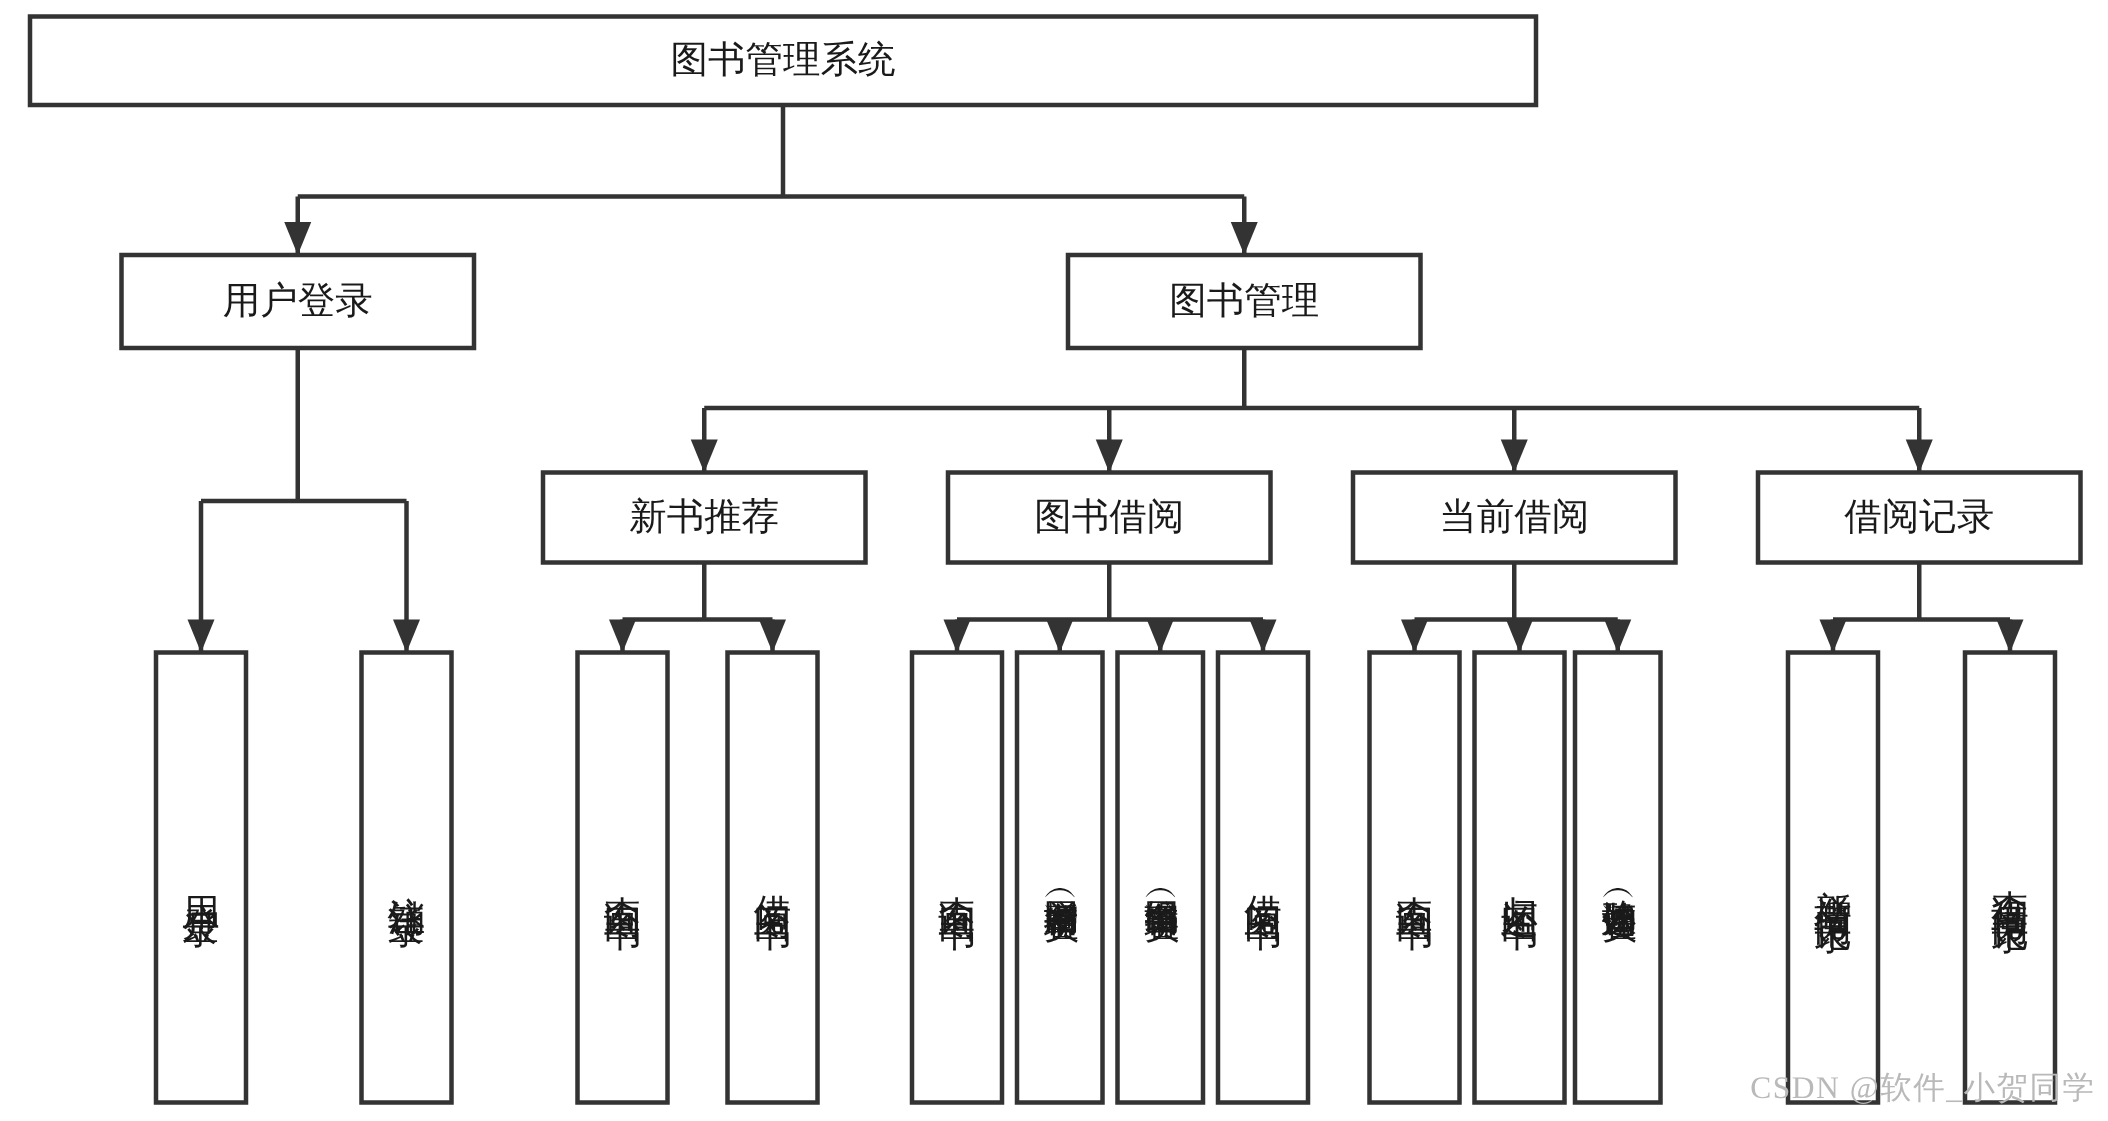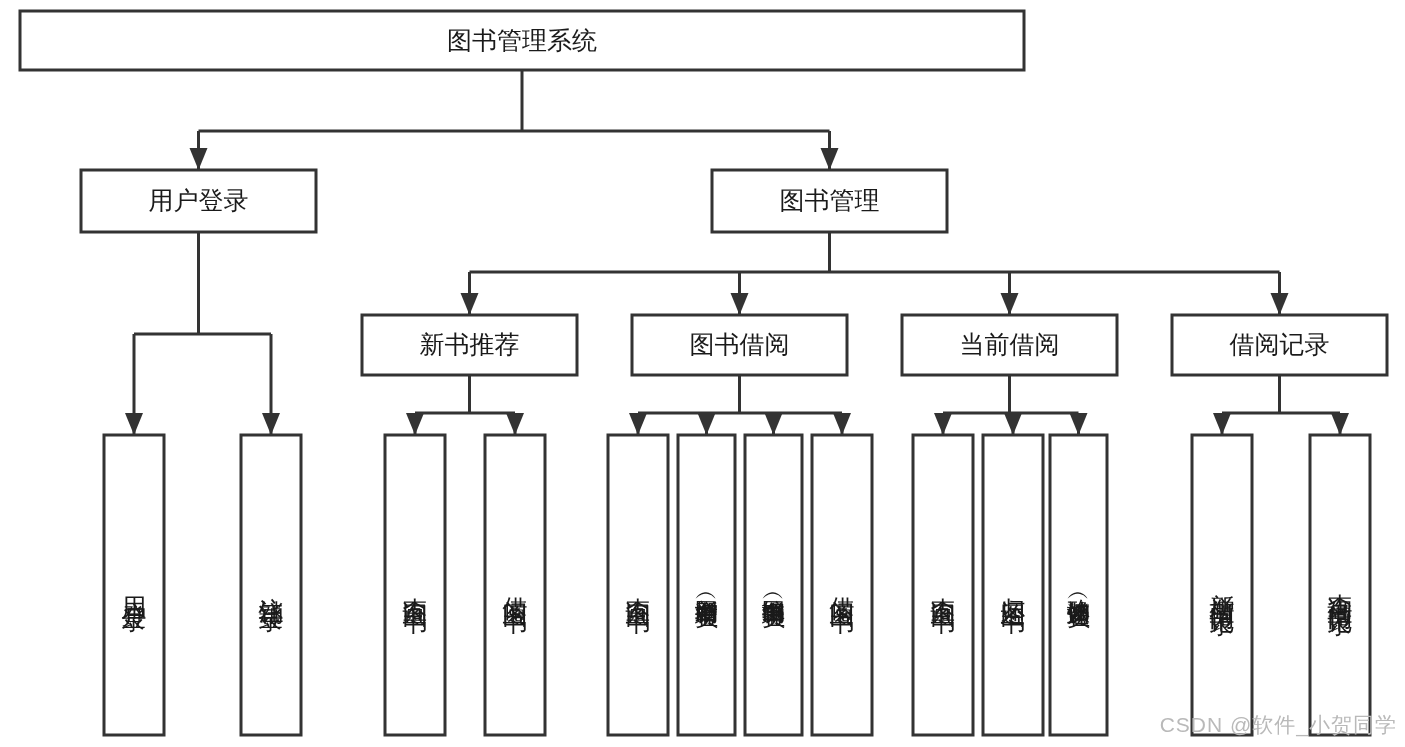--- a/index.html
+++ b/index.html
@@ -59,21 +59,21 @@
     align-items: center;
     justify-content: center;
     text-align: center;
     white-space: nowrap;
     pointer-events: none;
   }
   .watermark {
     position: absolute;
     right: 8px;
     bottom: 8px;
-    font-family: Liberation Sans, sans-serif;
+    font-family: Liberation Serif, serif;
     font-size: 21px;
     color: #b9b9b9;
     letter-spacing: 1px;
     user-select: none;
     text-align: center;
   }
 </style>
 </head>
 <body>
 

